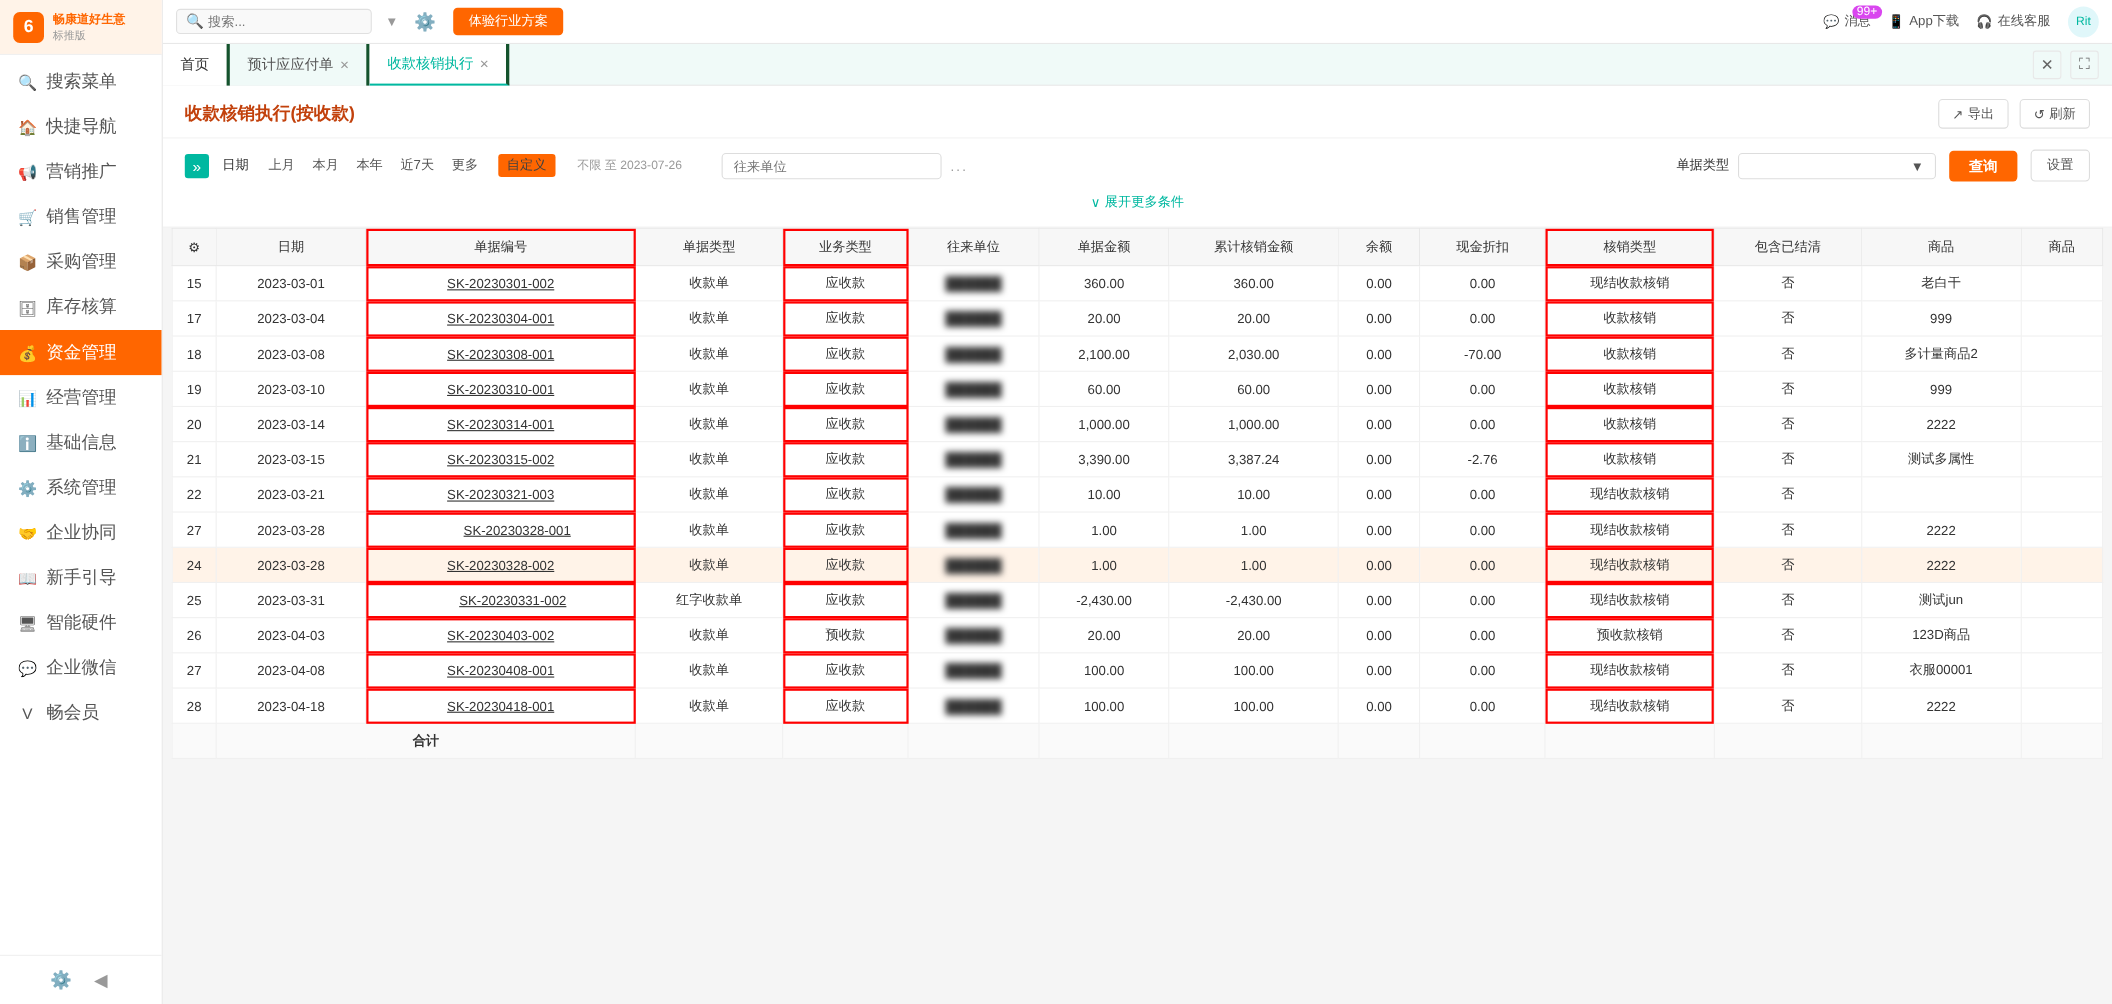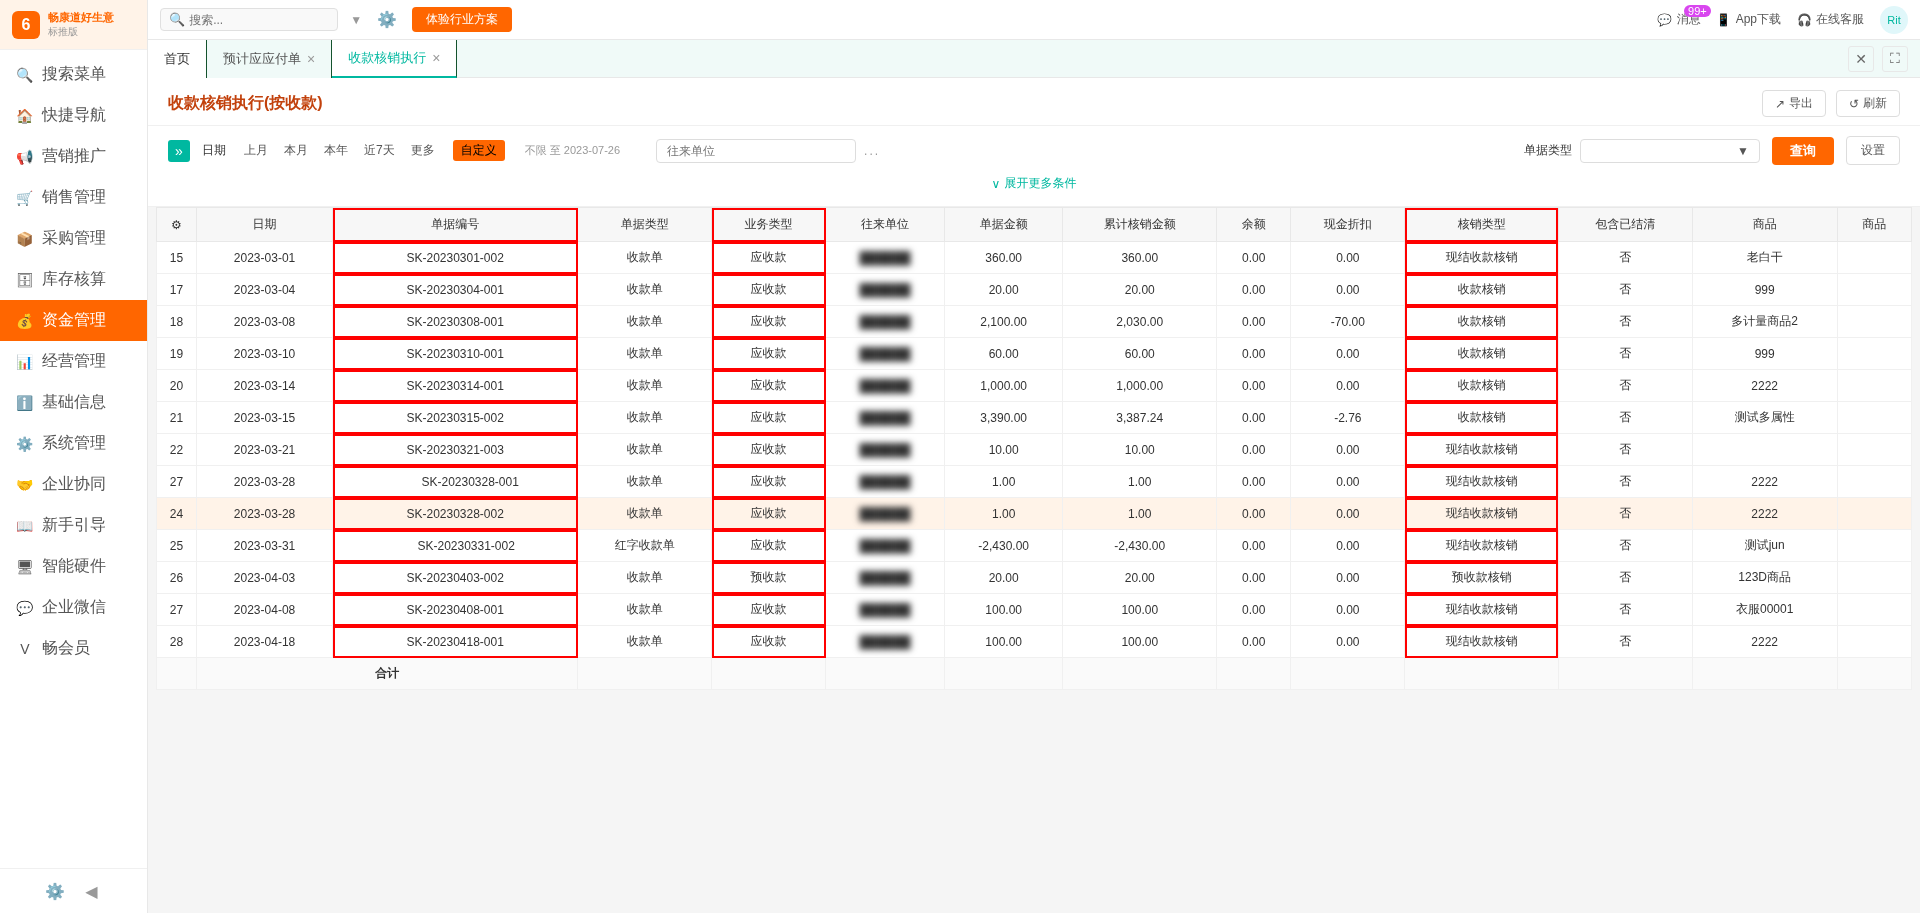--- a/index.html
+++ b/index.html
@@ -27,21 +27,21 @@
     .topbar-solution-btn { background: #ff6600; color: white; border: none; padding: 4px 14px; border-radius: 4px; cursor: pointer; font-size: 12px; }
     .topbar-right { margin-left: auto; display: flex; align-items: center; gap: 16px; }
     .topbar-msg { display: flex; align-items: center; gap: 4px; cursor: pointer; color: #555; font-size: 12px; position: relative; }
     .topbar-badge { background: #d946ef; color: white; font-size: 11px; padding: 0 4px; border-radius: 8px; position: absolute; top: -6px; right: -10px; }
     .topbar-app { display: flex; align-items: center; gap: 4px; cursor: pointer; color: #555; font-size: 12px; }
     .topbar-service { display: flex; align-items: center; gap: 4px; cursor: pointer; color: #555; font-size: 12px; }
     .topbar-user { width: 28px; height: 28px; background: #e0f0ff; border-radius: 50%; display: flex; align-items: center; justify-content: center; font-size: 11px; color: #1890ff; cursor: pointer; }
 
     
     .tabbar { height: 38px; background: #f0faf8; border-bottom: 1px solid #e8e8e8; display: flex; align-items: center; padding: 0 0 0 0; }
-    .tab { height: 38px; display: flex; align-items: center; padding: 0 16px; cursor: pointer; font-size: 13px; color: #555; border-right: 1px solid #14532d; gap: 6px; white-space: nowrap; }
+    .tab { height: 38px; display: flex; align-items: center; padding: 0 16px; cursor: pointer; font-size: 13px; color: #555; border-right: 3px solid #14532d; gap: 6px; white-space: nowrap; }
     .tab.home { background: #fff; color: #333; }
     .tab.inactive { background: #f0faf8; color: #555; }
     .tab.active { background: #fff; color: #00b8a0; border-bottom: 2px solid #00b8a0; }
     .tab .close-btn { color: #999; font-size: 14px; line-height: 1; cursor: pointer; }
     .tabbar-right { margin-left: auto; display: flex; align-items: center; gap: 8px; padding-right: 12px; }
     .tabbar-icon { width: 26px; height: 26px; display: flex; align-items: center; justify-content: center; cursor: pointer; color: #666; font-size: 14px; border: 1px solid #e8e8e8; border-radius: 3px; }
 
     
     .content { flex: 1; overflow: hidden; display: flex; flex-direction: column; background: #f5f5f5; }
     .page-header { background: #fff; padding: 12px 20px 8px; border-bottom: 1px solid #f0f0f0; display: flex; align-items: center; justify-content: space-between; }
@@ -50,36 +50,36 @@
     .btn-export { display: flex; align-items: center; gap: 4px; border: 1px solid #ddd; background: white; padding: 4px 12px; border-radius: 4px; cursor: pointer; font-size: 12px; color: #555; }
     .btn-refresh { display: flex; align-items: center; gap: 4px; border: 1px solid #ddd; background: white; padding: 4px 12px; border-radius: 4px; cursor: pointer; font-size: 12px; color: #555; }
 
     
     .filter-bar { background: #fff; padding: 10px 20px; border-bottom: 1px solid #f0f0f0; }
     .filter-row { display: flex; align-items: center; gap: 12px; margin-bottom: 6px; flex-wrap: wrap; }
     .filter-toggle { width: 22px; height: 22px; background: #00b8a0; border-radius: 3px; display: flex; align-items: center; justify-content: center; cursor: pointer; color: white; font-size: 14px; }
     .filter-label { font-size: 12px; color: #333; white-space: nowrap; }
     .filter-date-btns { display: flex; gap: 4px; }
     .date-btn { font-size: 12px; color: #555; cursor: pointer; padding: 2px 6px; border-radius: 3px; border: none; background: transparent; }
-    .date-btn.custom { color: #000000; background: #ff6600; padding: 2px 8px; border-radius: 3px; }
+    .date-btn.custom { color: #404040; background: #ff6600; padding: 2px 8px; border-radius: 3px; }
     .filter-date-range { font-size: 11px; color: #999; margin-left: 4px; }
     .filter-unit-input { border: 1px solid #ddd; border-radius: 4px; padding: 4px 10px; font-size: 12px; min-width: 200px; color: #999; }
     .filter-dots { color: #999; letter-spacing: 2px; cursor: pointer; }
     .filter-type-select { border: 1px solid #ddd; border-radius: 4px; padding: 4px 10px; font-size: 12px; min-width: 140px; color: #555; display: flex; align-items: center; justify-content: space-between; cursor: pointer; }
     .btn-query { background: #ff6600; color: white; border: none; padding: 5px 18px; border-radius: 4px; cursor: pointer; font-size: 13px; font-weight: bold; }
     .btn-settings { background: white; color: #555; border: 1px solid #ddd; padding: 5px 14px; border-radius: 4px; cursor: pointer; font-size: 12px; }
     .expand-bar { display: flex; align-items: center; justify-content: center; padding: 4px 0; cursor: pointer; color: #00b8a0; font-size: 12px; gap: 4px; }
 
     
     .table-container { flex: 1; overflow: auto; padding: 0 8px 8px; }
     .data-table { width: 100%; border-collapse: collapse; background: white; font-size: 12px; }
     .data-table th { background: #f7f7f7; padding: 8px 10px; text-align: center; border: 1px solid #e8e8e8; font-weight: normal; color: #333; white-space: nowrap; position: sticky; top: 0; z-index: 1; }
     .data-table td { padding: 7px 10px; border: 1px solid #f0f0f0; text-align: center; color: #333; white-space: nowrap; }
     .data-table tr.highlighted { background: #fff3e8; }
-    .link-text { color: #1890ff; cursor: pointer; }
+    .link-text { color: #1890ff; text-decoration: underline; cursor: pointer; }
     .negative { color: #ff4d4f; }
     .text-right { text-align: right; }
     .footer-row { background: #fafafa; font-weight: bold; }
 
     
     .table-container::-webkit-scrollbar { height: 6px; width: 6px; }
     .table-container::-webkit-scrollbar-track { background: #f1f1f1; }
     .table-container::-webkit-scrollbar-thumb { background: #ccc; border-radius: 3px; }
 
     

